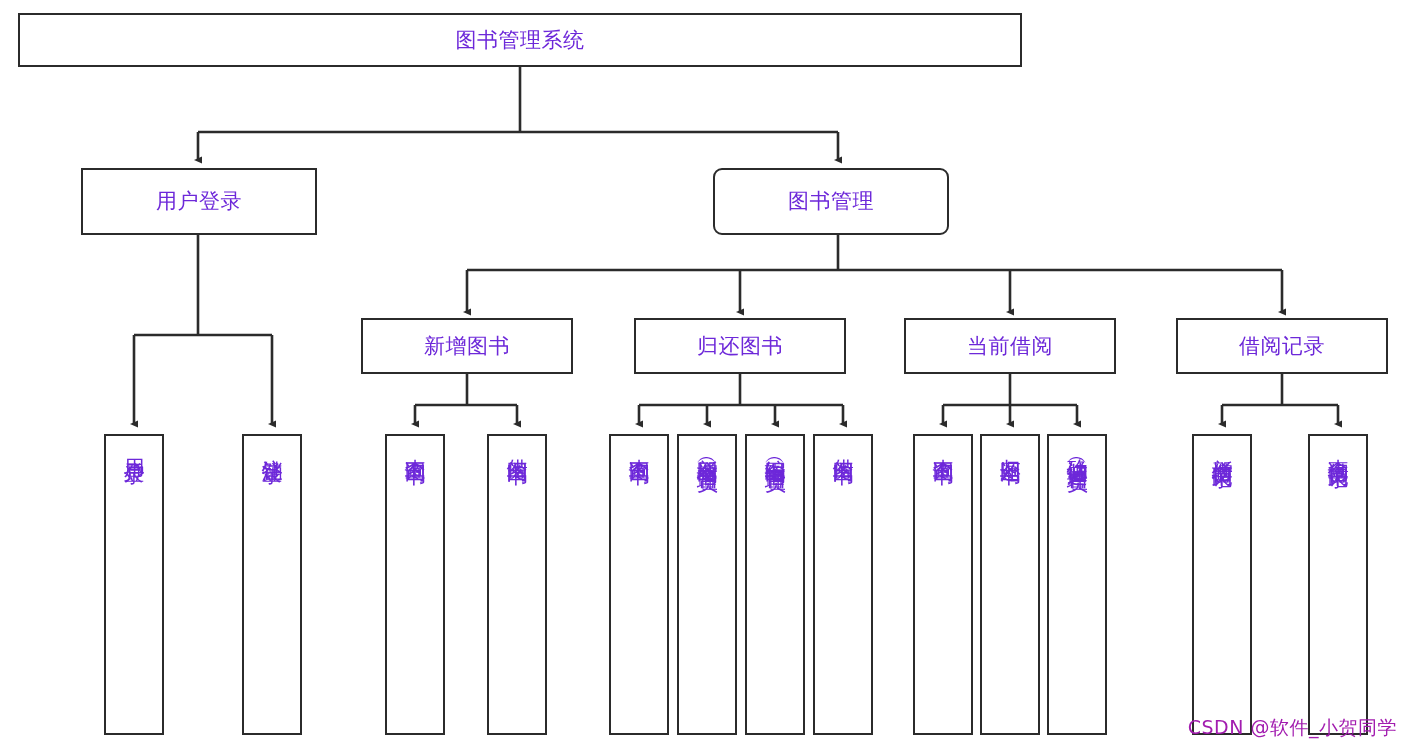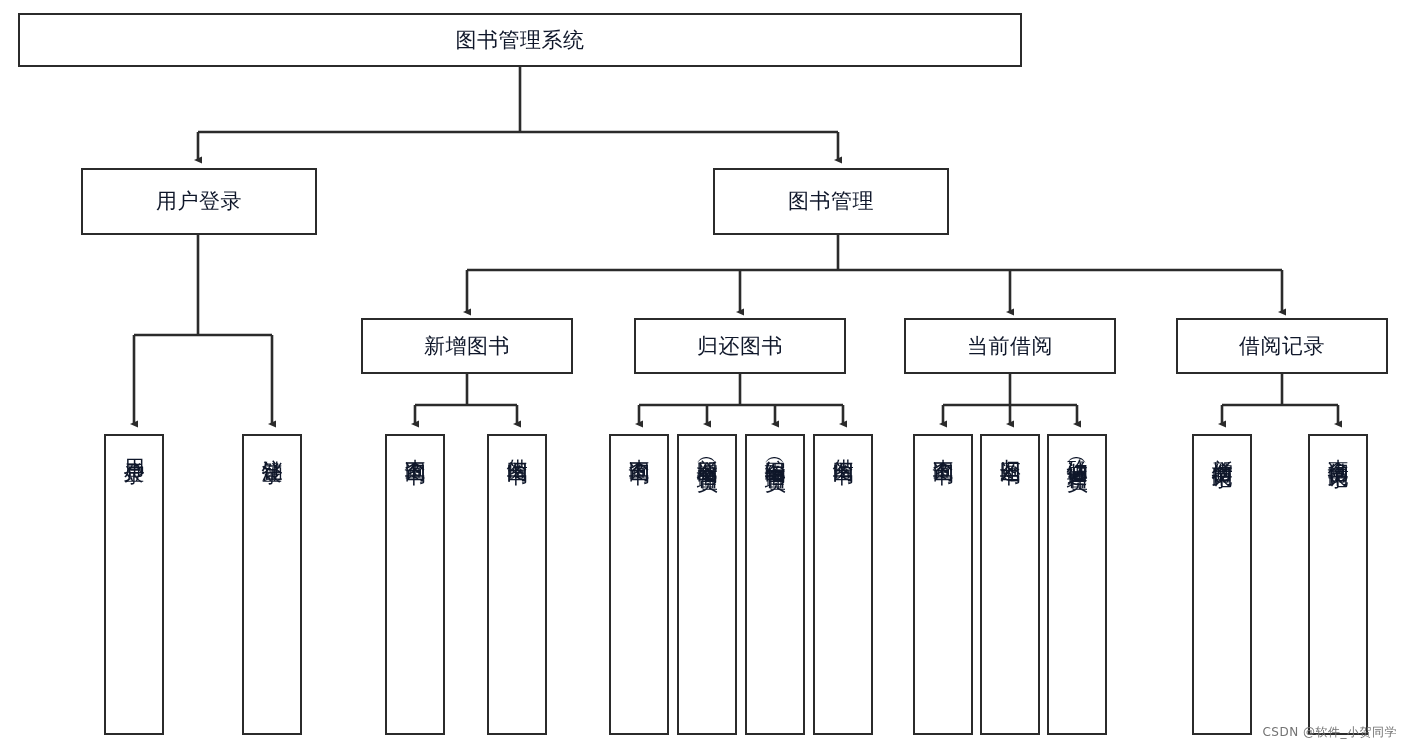--- a/index.html
+++ b/index.html
@@ -27,21 +27,21 @@
     pointer-events: none;
   }
   .node {
     position: absolute;
     box-sizing: border-box;
     border: 2px solid #2b2b2b;
     background: #ffffff;
     display: flex;
     align-items: center;
     justify-content: center;
-    color: #0f172a;
+    color: #6d28d9;
   }
   .node .label {
     display: block;
     text-align: center;
     line-height: 1.18;
     white-space: pre;
   }
   
   .node.h .label {
     font-size: 21px;
@@ -58,22 +58,22 @@
     text-orientation: upright;
     font-size: 21px;
     line-height: 1.08;
     letter-spacing: 2px;
     white-space: nowrap;
   }
   #watermark {
     position: absolute;
     right: 8px;
     bottom: 6px;
-    font-size: 12px;
-    color: #737373;
+    font-size: 19px;
+    color: #a21caf;
     letter-spacing: 0.5px;
     user-select: none;
     white-space: nowrap;
   }
 </style>
 </head>
 <body>
 
 <div id="diagram-root">
 
@@ -127,21 +127,21 @@
     </g>
   </svg>
 
   <div class="node h" style="left:18px; top:13px; width:1004px; height:54px;">
     <span class="label">图书管理系统</span>
   </div>
 
   <div class="node h" style="left:81px; top:168px; width:236px; height:67px;">
     <span class="label">用户登录</span>
   </div>
-  <div class="node h" style="left:713px; top:168px; width:236px; height:67px;">
+  <div class="node h" style="left:713px; top:168px; width:236px; height:67px;border-radius:9px;">
     <span class="label">图书管理</span>
   </div>
 
   <div class="node h" style="left:361px; top:318px; width:212px; height:56px;">
     <span class="label">新增图书</span>
   </div>
   <div class="node h" style="left:634px; top:318px; width:212px; height:56px;">
     <span class="label">归还图书</span>
   </div>
   <div class="node h" style="left:1176px; top:318px; width:212px; height:56px;">

